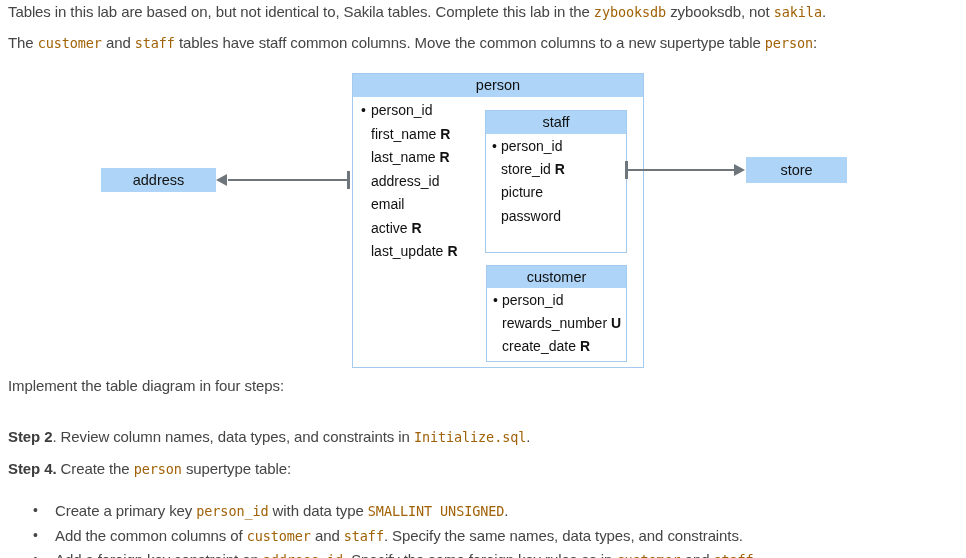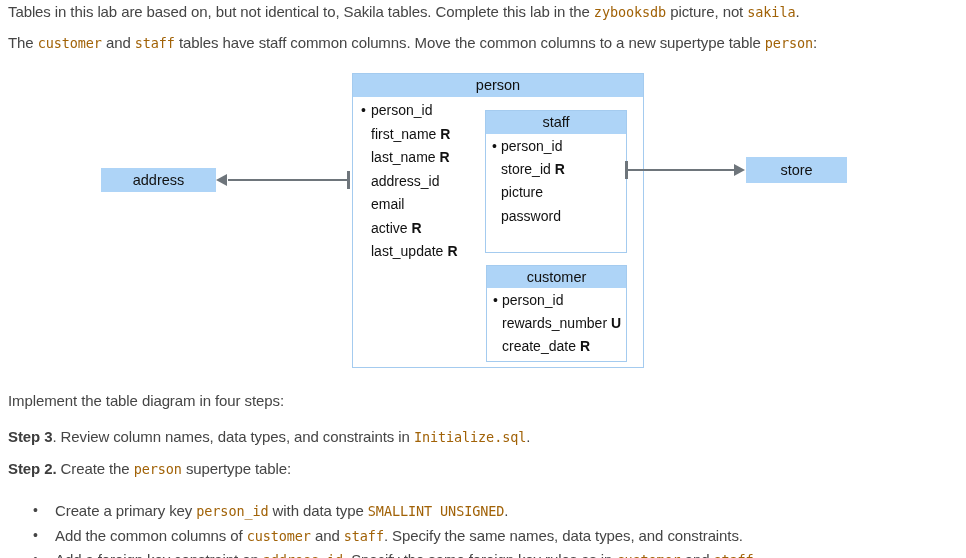--- a/index.html
+++ b/index.html
@@ -5,21 +5,21 @@
   * { margin:0; padding:0; box-sizing:border-box; }
   html,body { width:966px; height:558px; background:#ffffff; overflow:hidden; }
   body { position:relative; font-family:"Liberation Sans", sans-serif; color:#454545; }
 
   .para { position:absolute; left:8px; font-size:15px; line-height:20px; letter-spacing:-0.1px; white-space:nowrap; }
   code.inline { font-family:"DejaVu Sans Mono", monospace; font-size:13.5px; color:#a16207; }
   .step-label { font-weight:700; color:#3d3d3d; }
 
   #para1 { top:2px; }
   #para2 { top:33px; }
-  #implement { top:391px; }
+  #implement { top:376px; }
   #step1 { top:427px; }
   #step2 { top:459px; }
 
   ul.steps { position:absolute; left:8px; top:499px; list-style:none; }
   ul.steps li { position:relative; padding-left:47px; font-size:15px; line-height:23.5px; letter-spacing:-0.1px; white-space:nowrap; }
   ul.steps li .marker { position:absolute; left:25px; top:0; font-size:14px; }
 
   
   .diagram { position:absolute; left:0; top:0; width:966px; height:558px; pointer-events:none; }
 
@@ -62,21 +62,21 @@
   #conn-left-arrow { left:216px; top:174px; }
   #conn-left-tick { left:347px; top:171px; height:18px; }
 
   #conn-right-tick { left:625px; top:161px; height:18px; }
   #conn-right-line { left:628px; top:169px; width:107px; }
   #conn-right-arrow { left:734px; top:164px; }
 </style>
 </head>
 <body>
 
-<p id="para1" class="para"><span>Tables in this lab are based on, but not identical to, Sakila tables. Complete this lab in the </span><code class="inline">zybooksdb</code><span> picture, not </span><code class="inline">sakila</code><span>.</span></p>
+<p id="para1" class="para"><span>Tables in this lab are based on, but not identical to, Sakila tables. Complete this lab in the </span><code class="inline">zybooksdb</code><span> zybooksdb, not </span><code class="inline">sakila</code><span>.</span></p>
 
 <p id="para2" class="para"><span>The </span><code class="inline">customer</code><span> and </span><code class="inline">staff</code><span> tables have staff common columns. Move the common columns to a new supertype table </span><code class="inline">person</code><span>:</span></p>
 
 <div class="diagram">
 
   <div id="store-box" class="leaf">store</div>
 
   <div id="address-box" class="leaf">address</div>
 
   <div id="person-box" class="tbox">
@@ -116,21 +116,21 @@
   <div id="conn-left-tick" class="conn-tick"></div>
 
   <div id="conn-right-tick" class="conn-tick"></div>
   <div id="conn-right-line" class="conn-line"></div>
   <div id="conn-right-arrow" class="arrow-right"></div>
 
 </div>
 
 <p id="implement" class="para">Implement the table diagram in four steps:</p>
 
-<p id="step1" class="para"><span class="step-label">Step 3</span><span>. Review column names, data types, and constraints in </span><code class="inline">Initialize.sql</code><span>.</span></p>
+<p id="step1" class="para"><span class="step-label">Step 2</span><span>. Review column names, data types, and constraints in </span><code class="inline">Initialize.sql</code><span>.</span></p>
 
-<p id="step2" class="para"><span class="step-label">Step 2.</span><span> Create the </span><code class="inline">person</code><span> supertype table:</span></p>
+<p id="step2" class="para"><span class="step-label">Step 4.</span><span> Create the </span><code class="inline">person</code><span> supertype table:</span></p>
 
 <ul class="steps">
   <li><span class="marker">•</span><span>Create a primary key </span><code class="inline">person_id</code><span> with data type </span><code class="inline">SMALLINT UNSIGNED</code><span>.</span></li>
   <li><span class="marker">•</span><span>Add the common columns of </span><code class="inline">customer</code><span> and </span><code class="inline">staff</code><span>. Specify the same names, data types, and constraints.</span></li>
   <li><span class="marker">•</span><span>Add a foreign key constraint on </span><code class="inline">address_id</code><span>. Specify the same foreign key rules as in </span><code class="inline">customer</code><span> and </span><code class="inline">staff</code><span>.</span></li>
 </ul>
 
 </body></html>

